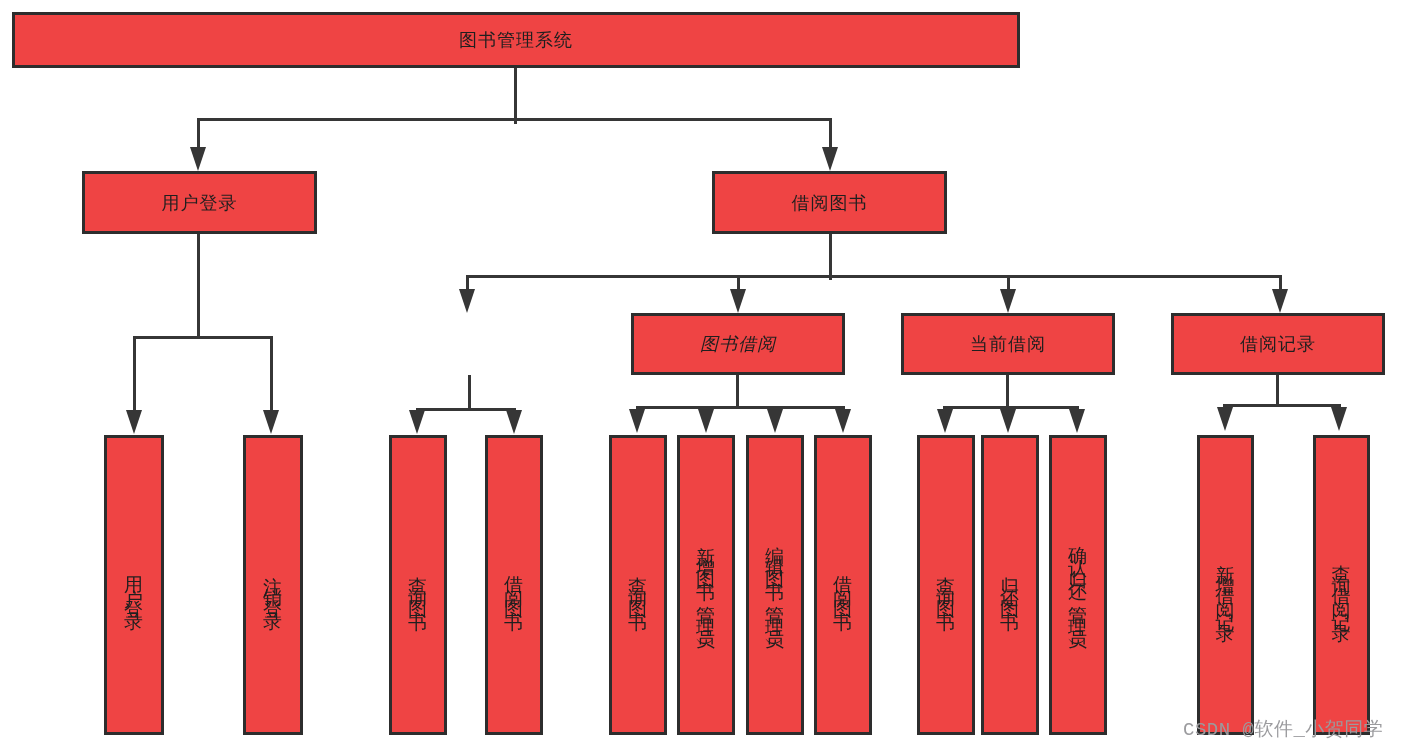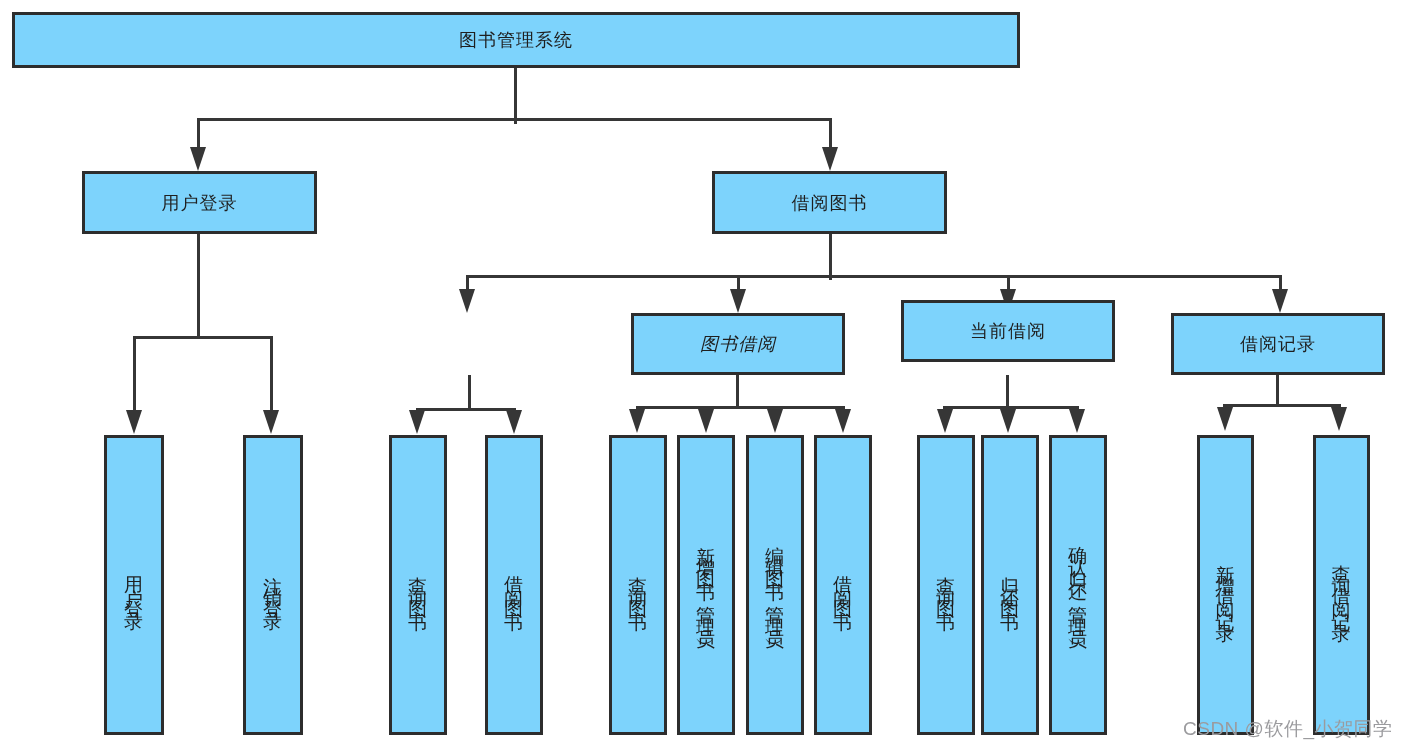--- a/index.html
+++ b/index.html
@@ -14,21 +14,21 @@
     width:1405px;height:747px;
     background:var(--background);
     font-family:"Liberation Sans","DejaVu Sans",sans-serif;
     overflow:hidden;
   }
   .stage{position:relative;width:1405px;height:747px;background:var(--background);}
   .box{
     position:absolute;
     box-sizing:border-box;
     border:3px solid var(--border);
-    background:#7dd3fc;
+    background:#ef4444;
     display:flex;align-items:center;justify-content:center;
     color:var(--text);
     font-size:18px;
     letter-spacing:1px;
     text-align:center;
   }
   .vbox{
     writing-mode:vertical-rl;
     text-orientation:mixed;
     font-size:19px;
@@ -88,21 +88,21 @@
   <div class="vl" style="left:737px;top:275px;height:16px;"></div>
   <div class="arr" style="left:730px;top:289px;"></div>
   <div class="vl" style="left:1007px;top:275px;height:16px;"></div>
   <div class="arr" style="left:1000px;top:289px;"></div>
   <div class="vl" style="left:1279px;top:275px;height:16px;"></div>
   <div class="arr" style="left:1272px;top:289px;"></div>
 
   <div class="box" style="left:631px;top:313px;width:214px;height:62px;font-style:italic;">
     <span>图书借阅</span>
   </div>
-  <div class="box" style="left:901px;top:300px;width:214px;height:62px;">
+  <div class="box" style="left:901px;top:313px;width:214px;height:62px;">
     <span>当前借阅</span>
   </div>
   <div class="box" style="left:1171px;top:313px;width:214px;height:62px;">
     <span>借阅记录</span>
   </div>
 
   <div class="vl" style="left:468px;top:375px;height:36px;"></div>
   <div class="hl" style="left:416px;top:408px;width:100px;"></div>
   <div class="arr" style="left:409px;top:410px;"></div>
   <div class="arr" style="left:506px;top:410px;"></div>
@@ -162,15 +162,15 @@
     <span>确认归还（管理员）</span>
   </div>
 
   <div class="box vbox" style="left:1197px;top:435px;width:57px;height:300px;">
     <span>新增借阅记录</span>
   </div>
   <div class="box vbox" style="left:1313px;top:435px;width:57px;height:300px;">
     <span>查询借阅记录</span>
   </div>
 
-  <div class="watermark" style="left:1183px;top:716px;">CSDN @软件_小贺同学</div>
+  <div class="watermark" style="left:1183px;top:716px;font-family:Liberation Mono, monospace;">CSDN @软件_小贺同学</div>
 
 </div>
 
 </body></html>

